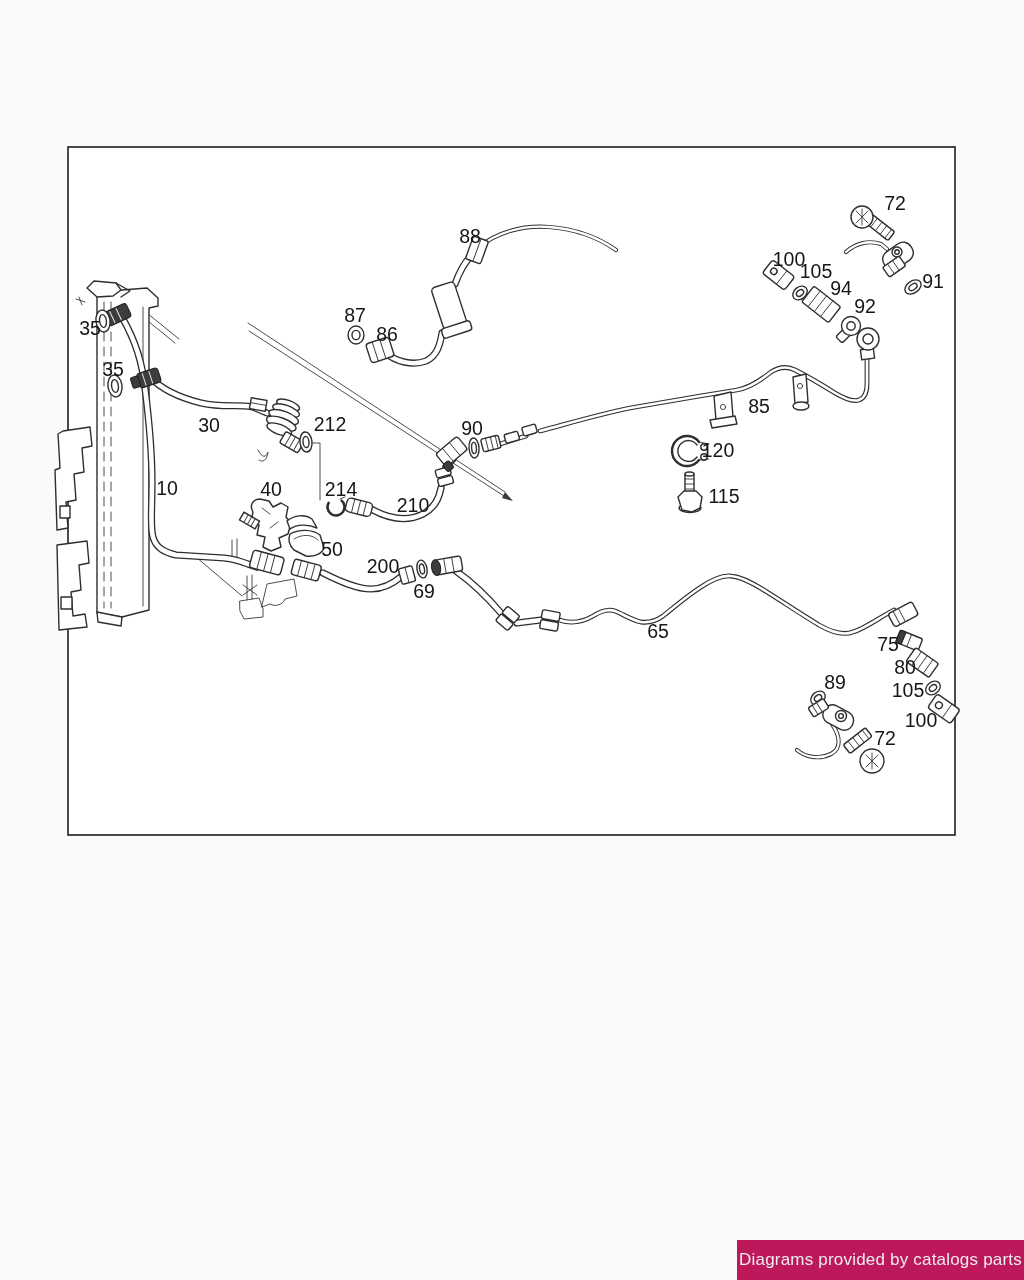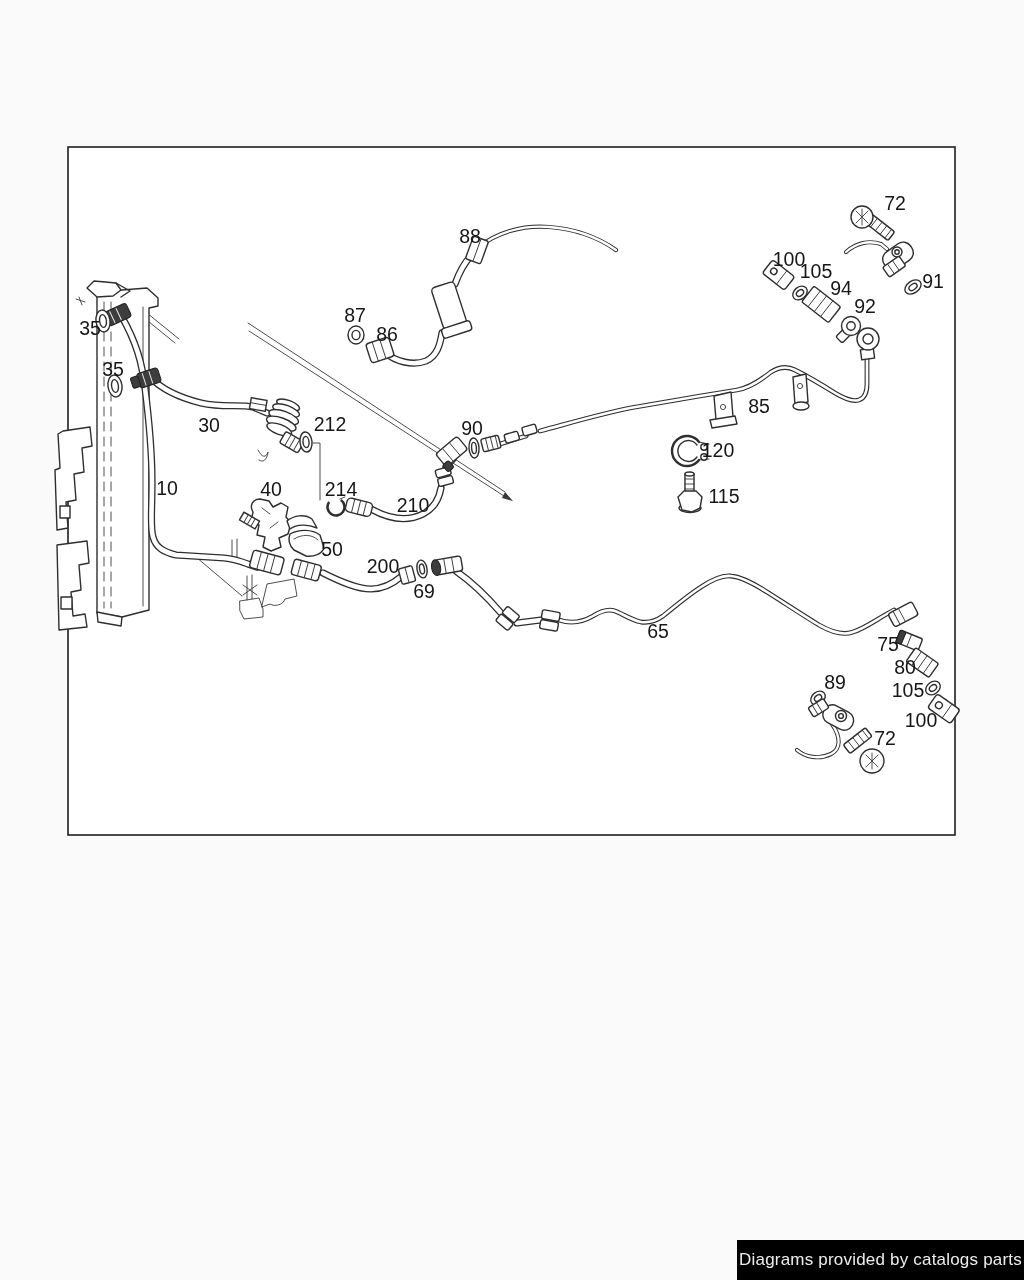--- a/index.html
+++ b/index.html
@@ -18,21 +18,21 @@
   .tube-o{fill:none;stroke:#2e2e2e;stroke-width:7.2;stroke-linecap:round;}
   .tube-i{fill:none;stroke:#ffffff;stroke-width:4.6;stroke-linecap:round;}
   .pipe-o{fill:none;stroke:#2e2e2e;stroke-width:4.8;stroke-linecap:round;}
   .pipe-i{fill:none;stroke:#ffffff;stroke-width:2.6;stroke-linecap:round;}
   .tail-o{fill:none;stroke:#2e2e2e;stroke-width:4.2;stroke-linecap:round;}
   .tail-i{fill:none;stroke:#ffffff;stroke-width:2.3;stroke-linecap:round;}
   .callout{font:19.5px "Liberation Sans", sans-serif;fill:#161616;text-anchor:middle;}
   .dash{stroke-dasharray:9 6;}
   .watermark{
     position:absolute;left:737px;top:1240px;right:0;bottom:0;
-    background:#000000;color:#ededed;
+    background:#be185d;color:#ededed;
     display:flex;align-items:center;justify-content:center;
     font-size:17px;letter-spacing:.2px;
   }
 </style>
 </head>
 <body>
 
 <div class="stage">
 <svg width="1024" height="1280" viewBox="0 0 1024 1280">
 

